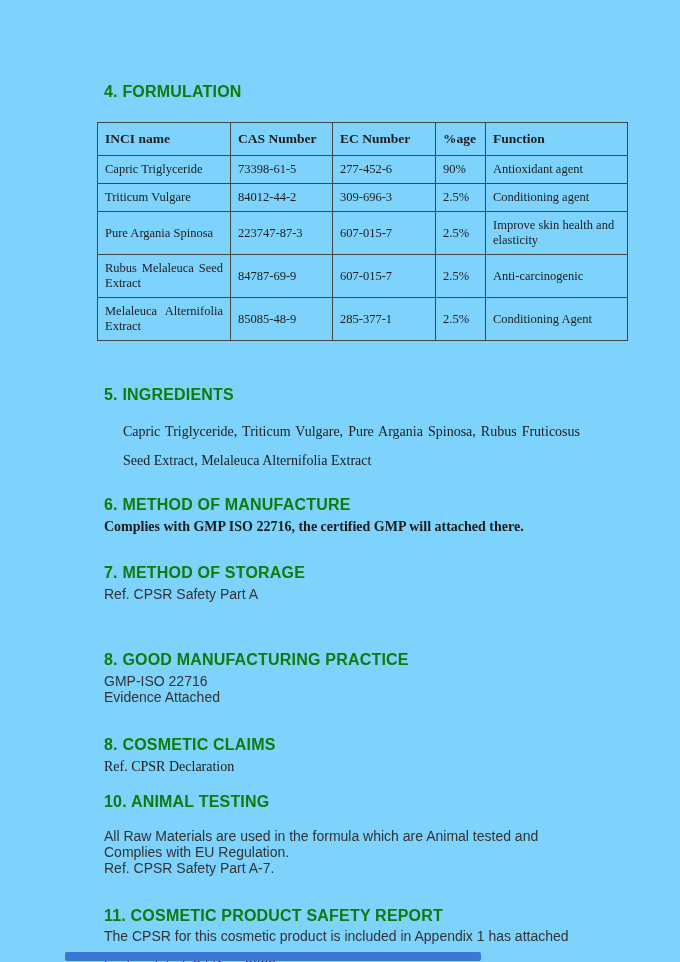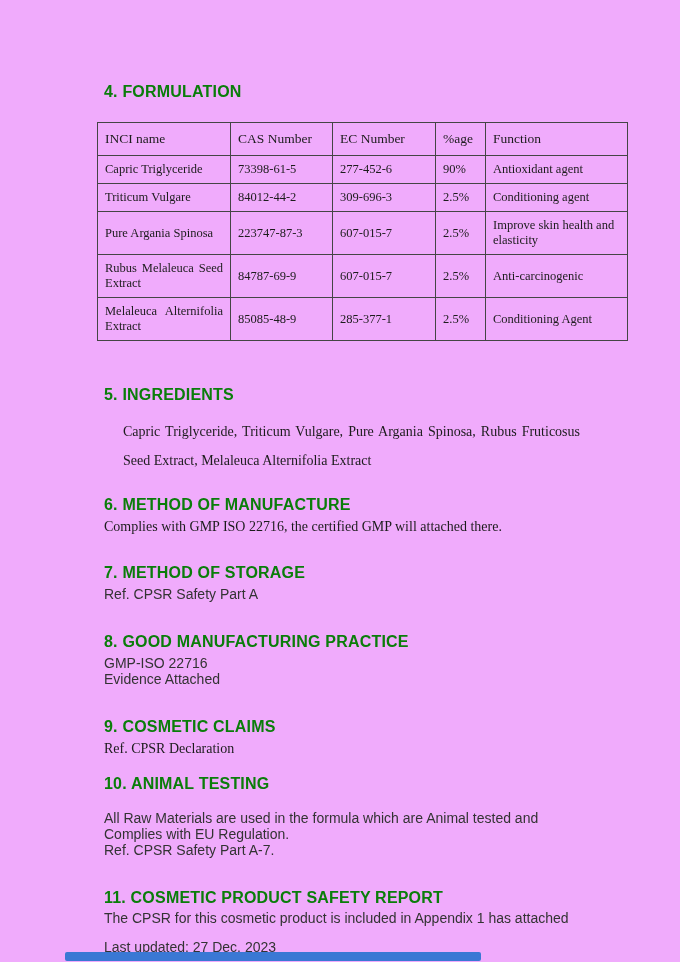--- a/index.html
+++ b/index.html
@@ -49,45 +49,45 @@
     font-family: "Liberation Serif", serif;
     color: #1c1c1c;
   }
   .ftable th, .ftable td {
     border: 1px solid #454545;
     text-align: left;
     vertical-align: middle;
   }
   .ftable th {
     font-size: 13.5px;
-    font-weight: normal;
+    font-weight: bold;
     padding: 8px 7px;
     white-space: nowrap;
   }
   .ftable td {
     font-size: 12.5px;
     line-height: 15px;
     padding: 6px 7px;
   }
   .ftable td.c0 { text-align: justify; }
   .col-w0 { width: 133px; }
   .col-w1 { width: 102px; }
   .col-w2 { width: 103px; }
   .col-w3 { width: 50px; }
   .col-w4 { width: 142px; }
 
   
   .h-form   { margin-top: 82px; }
   .h-ing    { margin-top: 44px; }
   .ing-para { margin: 12px 7px 0 19px; width: 457px; text-align: justify; line-height: 29px; }
   .h-man    { margin-top: 20px; }
-  .man-body { margin-top: 3px; }
+  .man-body { margin-top: 3px; font-weight: bold; }
   .h-stor   { margin-top: 28px; }
   .stor-body{ margin-top: 3px; }
-  .h-gmp    { margin-top: 30px; }
+  .h-gmp    { margin-top: 48px; }
   .gmp-block{ margin-top: 3px; }
   .h-claims { margin-top: 30px; }
   .claims-body { margin-top: 3px; }
   .h-animal { margin-top: 17px; }
   .animal-block { margin-top: 16px; width: 478px; }
   .h-cpsr   { margin-top: 30px; }
   .cpsr-body{ margin-top: 2px; width: 520px; }
   .footer-block { margin-top: 14px; line-height: 15.5px; }
 
   
@@ -95,21 +95,21 @@
     position: absolute;
     left: 65px; bottom: 1px;
     width: 416px; height: 9px;
     border-radius: 2px;
     background: #3a78d4;
   }
 </style>
 </head>
 <body>
 
-<div class="page" style="background: #f0abfc;">
+<div class="page" style="background: #7dd3fc;">
   <div class="content">
 
     <h2 class="sec h-form" style="color: rgb(10, 125, 10);">4. FORMULATION</h2>
 
     <table class="ftable">
       <colgroup>
         <col class="col-w0">
           <col class="col-w1">
           <col class="col-w2">
           <col class="col-w3">
@@ -171,21 +171,21 @@
 
     <h2 class="sec h-stor" style="color: rgb(10, 125, 10);">7. METHOD OF STORAGE</h2>
     <p class="sans-body stor-body">Ref. CPSR Safety Part A</p>
 
     <h2 class="sec h-gmp" style="color: rgb(10, 125, 10);">8. GOOD MANUFACTURING PRACTICE</h2>
     <div class="sans-body gmp-block">
       <div>GMP-ISO 22716</div>
       <div>Evidence Attached</div>
     </div>
 
-    <h2 class="sec h-claims" style="color: rgb(10, 125, 10);">9. COSMETIC CLAIMS</h2>
+    <h2 class="sec h-claims" style="color: rgb(10, 125, 10);">8. COSMETIC CLAIMS</h2>
     <p class="serif-body claims-body">Ref. CPSR Declaration</p>
 
     <h2 class="sec h-animal" style="color: rgb(10, 125, 10);">10. ANIMAL TESTING</h2>
     <div class="sans-body animal-block">
       <div>All Raw Materials are used in the formula which are Animal tested and Complies with EU Regulation.</div>
       <div>Ref. CPSR Safety Part A-7.</div>
     </div>
 
     <h2 class="sec h-cpsr" style="color: rgb(10, 125, 10);">11. COSMETIC PRODUCT SAFETY REPORT</h2>
     <p class="sans-body cpsr-body">The CPSR for this cosmetic product is included in Appendix 1 has attached</p>

